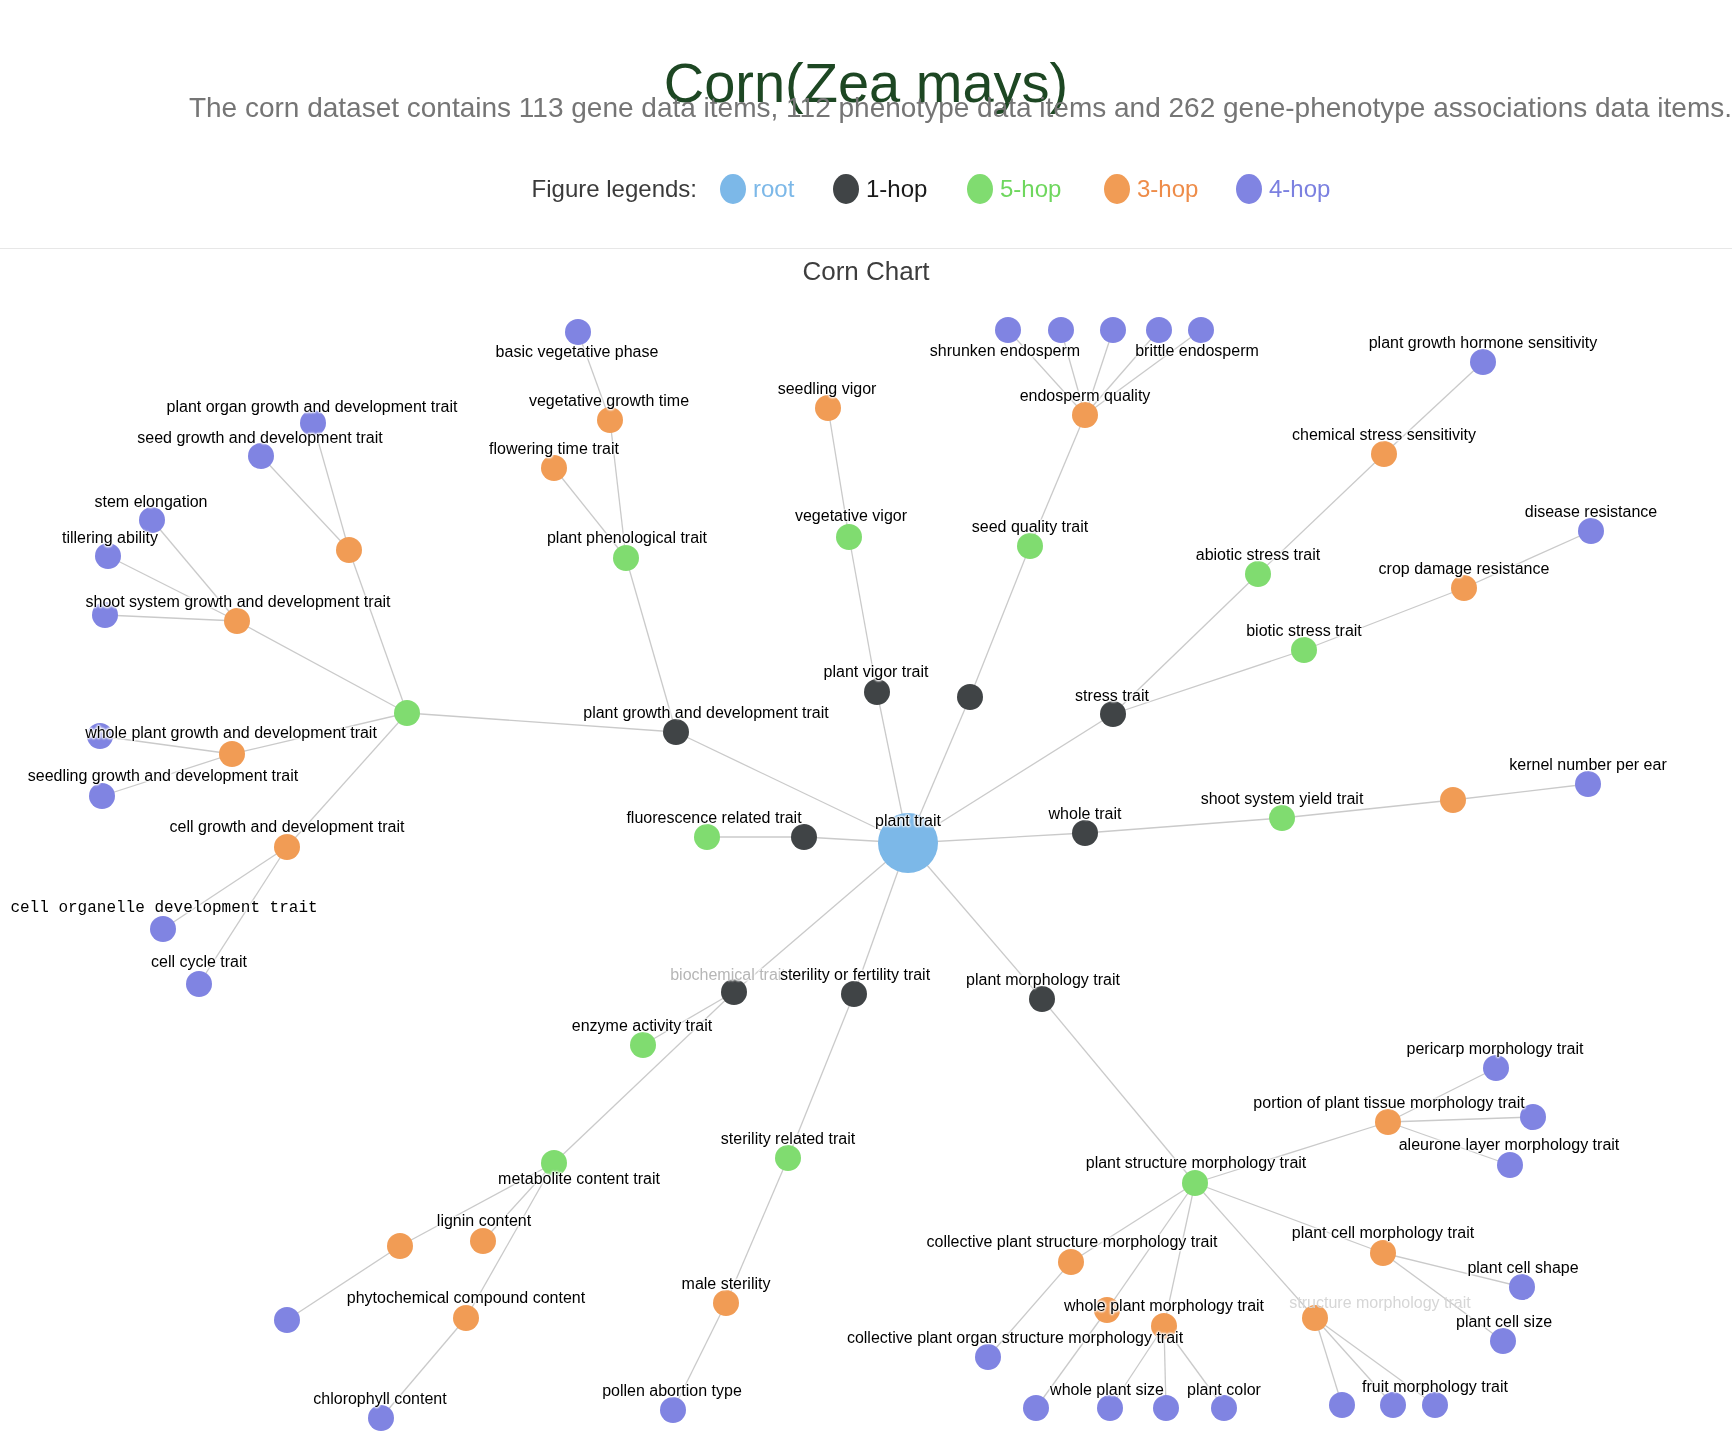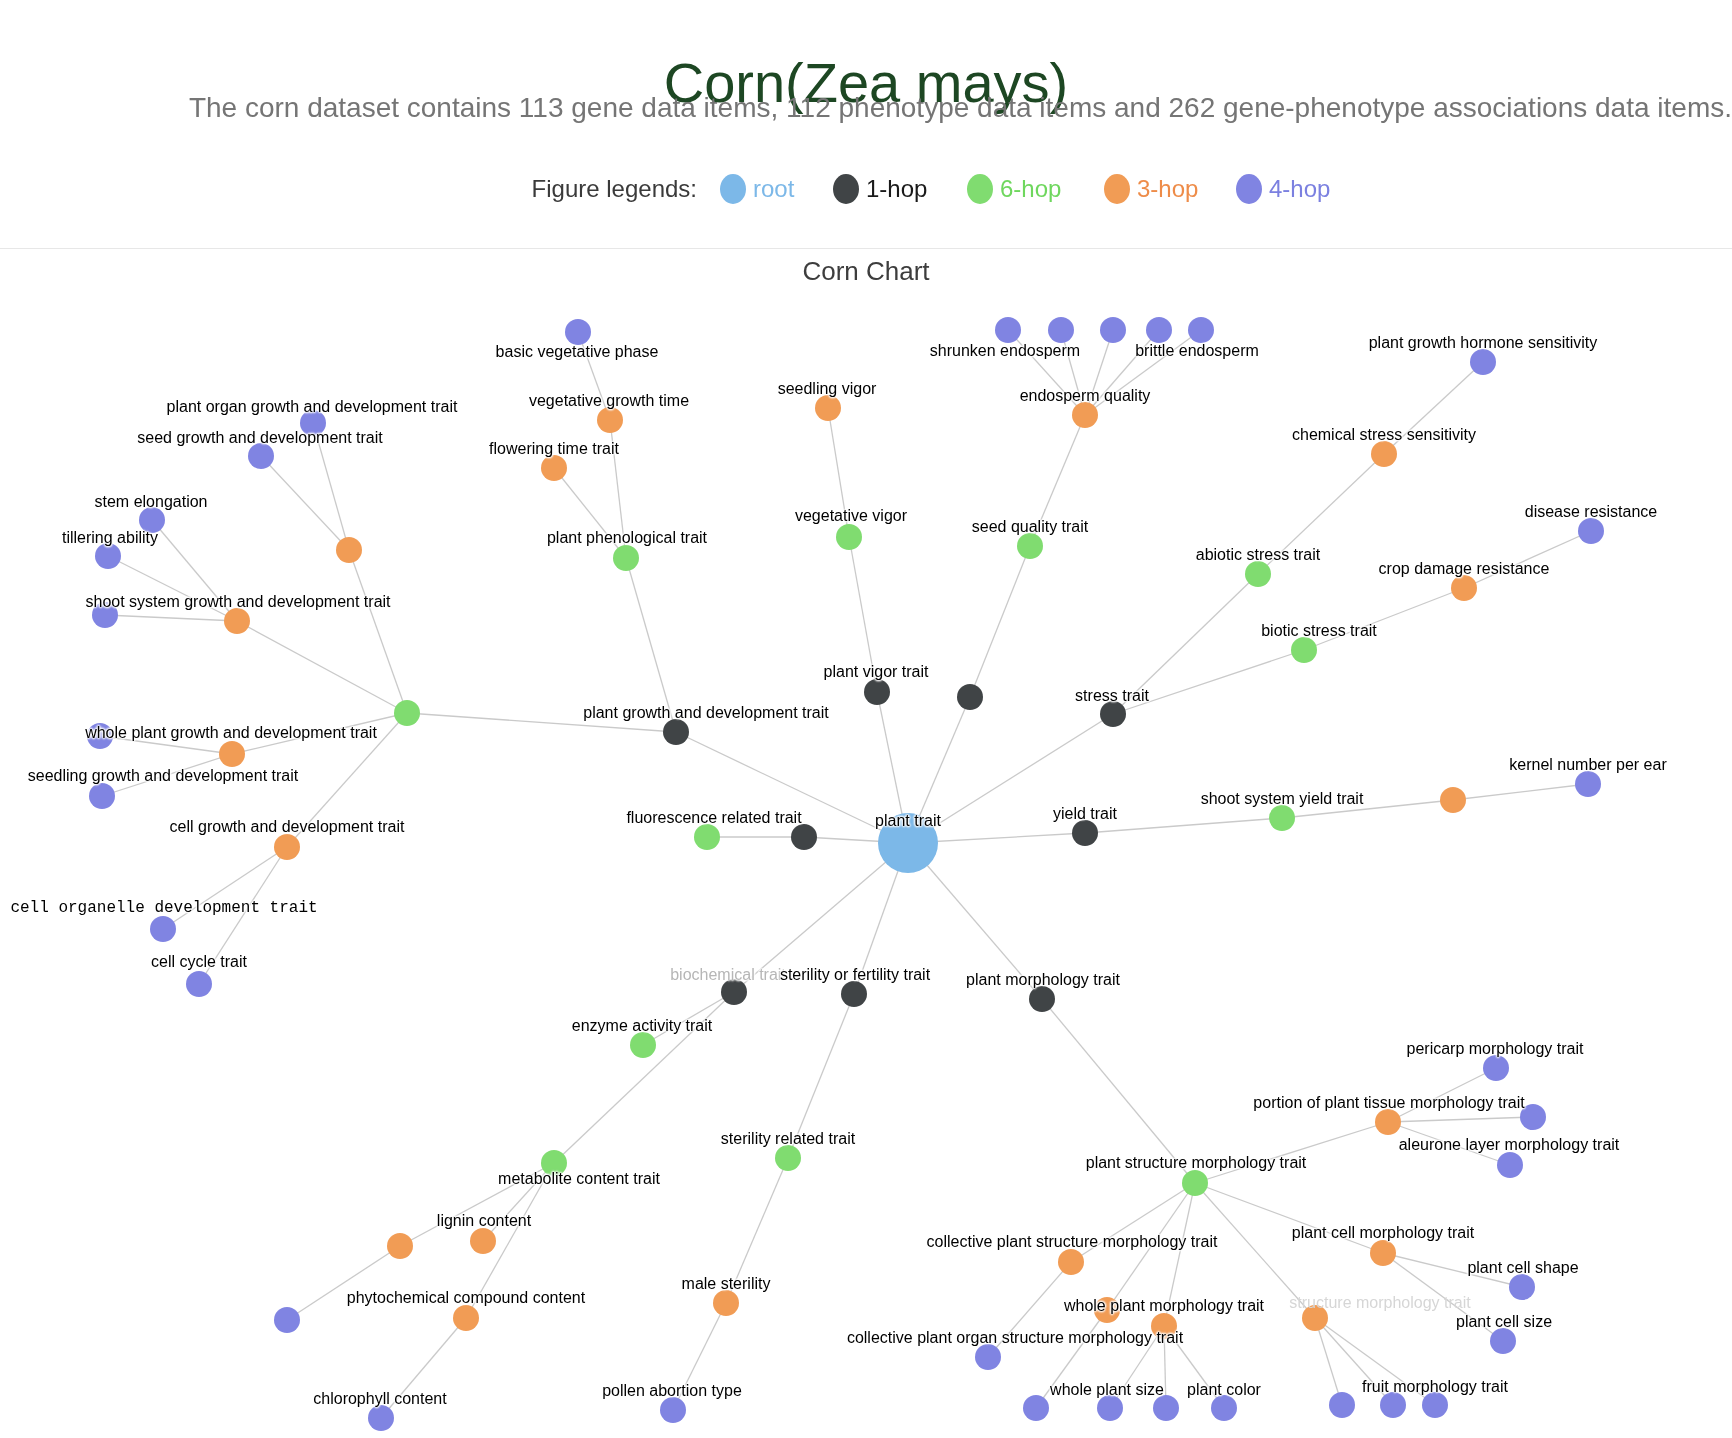--- a/index.html
+++ b/index.html
@@ -54,21 +54,21 @@
 <div class="legend-row">
   <span class="legend-heading">Figure legends:</span>
 
   <span class="legend-dot" style="left: 720px; background: rgb(124, 184, 232);"></span>
   <span class="legend-label" style="left: 753px; color: rgb(124, 184, 232);">root</span>
 
   <span class="legend-dot" style="left: 833px; background: rgb(64, 68, 70);"></span>
   <span class="legend-label" style="left: 866px; color: rgb(26, 26, 26);">1-hop</span>
 
   <span class="legend-dot" style="left: 967px; background: rgb(128, 220, 112);"></span>
-  <span class="legend-label" style="left: 1000px; color: rgb(111, 215, 94);">6-hop</span>
+  <span class="legend-label" style="left: 1000px; color: rgb(111, 215, 94);">5-hop</span>
 
   <span class="legend-dot" style="left: 1104px; background: rgb(241, 156, 85);"></span>
   <span class="legend-label" style="left: 1137px; color: rgb(238, 140, 73);">3-hop</span>
 
   <span class="legend-dot" style="left: 1236px; background: rgb(128, 132, 226);"></span>
   <span class="legend-label" style="left: 1269px; color: rgb(123, 128, 224);">4-hop</span>
 </div>
 
 <div class="divider"></div>
 <div class="chart-title">Corn Chart</div>
@@ -228,29 +228,29 @@
       <circle cx="1342" cy="1405" r="13" fill="#8084e2" class="graph-node"></circle>
       <circle cx="1393" cy="1405" r="13" fill="#8084e2" class="graph-node"></circle>
       <circle cx="1435" cy="1405" r="13" fill="#8084e2" class="graph-node"></circle>
     </svg>
   <div id="label-layer">
       <div class="ghost-label" style="left: 1380px; top: 1303px; color: rgb(214, 214, 214);">structure morphology trait</div>
       <div class="node-label" style="left: 908px; top: 821px;">plant trait</div>
       <div class="node-label" style="left: 706px; top: 713px;">plant growth and development trait</div>
       <div class="node-label" style="left: 876px; top: 672px;">plant vigor trait</div>
       <div class="node-label" style="left: 1112px; top: 696px;">stress trait</div>
-      <div class="node-label" style="left: 1085px; top: 814px;">yield trait</div>
+      <div class="node-label" style="left: 1085px; top: 814px;">whole trait</div>
       <div class="node-label" style="left: 728px; top: 975px; color: rgb(182, 182, 182);">biochemical trait</div>
       <div class="node-label" style="left: 855px; top: 975px;">sterility or fertility trait</div>
       <div class="node-label" style="left: 1043px; top: 980px;">plant morphology trait</div>
       <div class="node-label" style="left: 627px; top: 538px;">plant phenological trait</div>
       <div class="node-label" style="left: 851px; top: 516px;">vegetative vigor</div>
       <div class="node-label" style="left: 1030px; top: 527px;">seed quality trait</div>
       <div class="node-label" style="left: 1258px; top: 555px;">abiotic stress trait</div>
-      <div class="node-label" style="left: 1304px; top: 631px; margin-left: 15px;">biotic stress trait</div>
+      <div class="node-label" style="left: 1304px; top: 631px;">biotic stress trait</div>
       <div class="node-label" style="left: 1282px; top: 799px;">shoot system yield trait</div>
       <div class="node-label" style="left: 714px; top: 818px;">fluorescence related trait</div>
       <div class="node-label" style="left: 642px; top: 1026px;">enzyme activity trait</div>
       <div class="node-label" style="left: 579px; top: 1144px; margin-top: 35px;">metabolite content trait</div>
       <div class="node-label" style="left: 788px; top: 1139px;">sterility related trait</div>
       <div class="node-label" style="left: 1196px; top: 1163px;">plant structure morphology trait</div>
       <div class="node-label" style="left: 609px; top: 401px;">vegetative growth time</div>
       <div class="node-label" style="left: 554px; top: 449px;">flowering time trait</div>
       <div class="node-label" style="left: 827px; top: 389px;">seedling vigor</div>
       <div class="node-label" style="left: 1085px; top: 396px;">endosperm quality</div>

